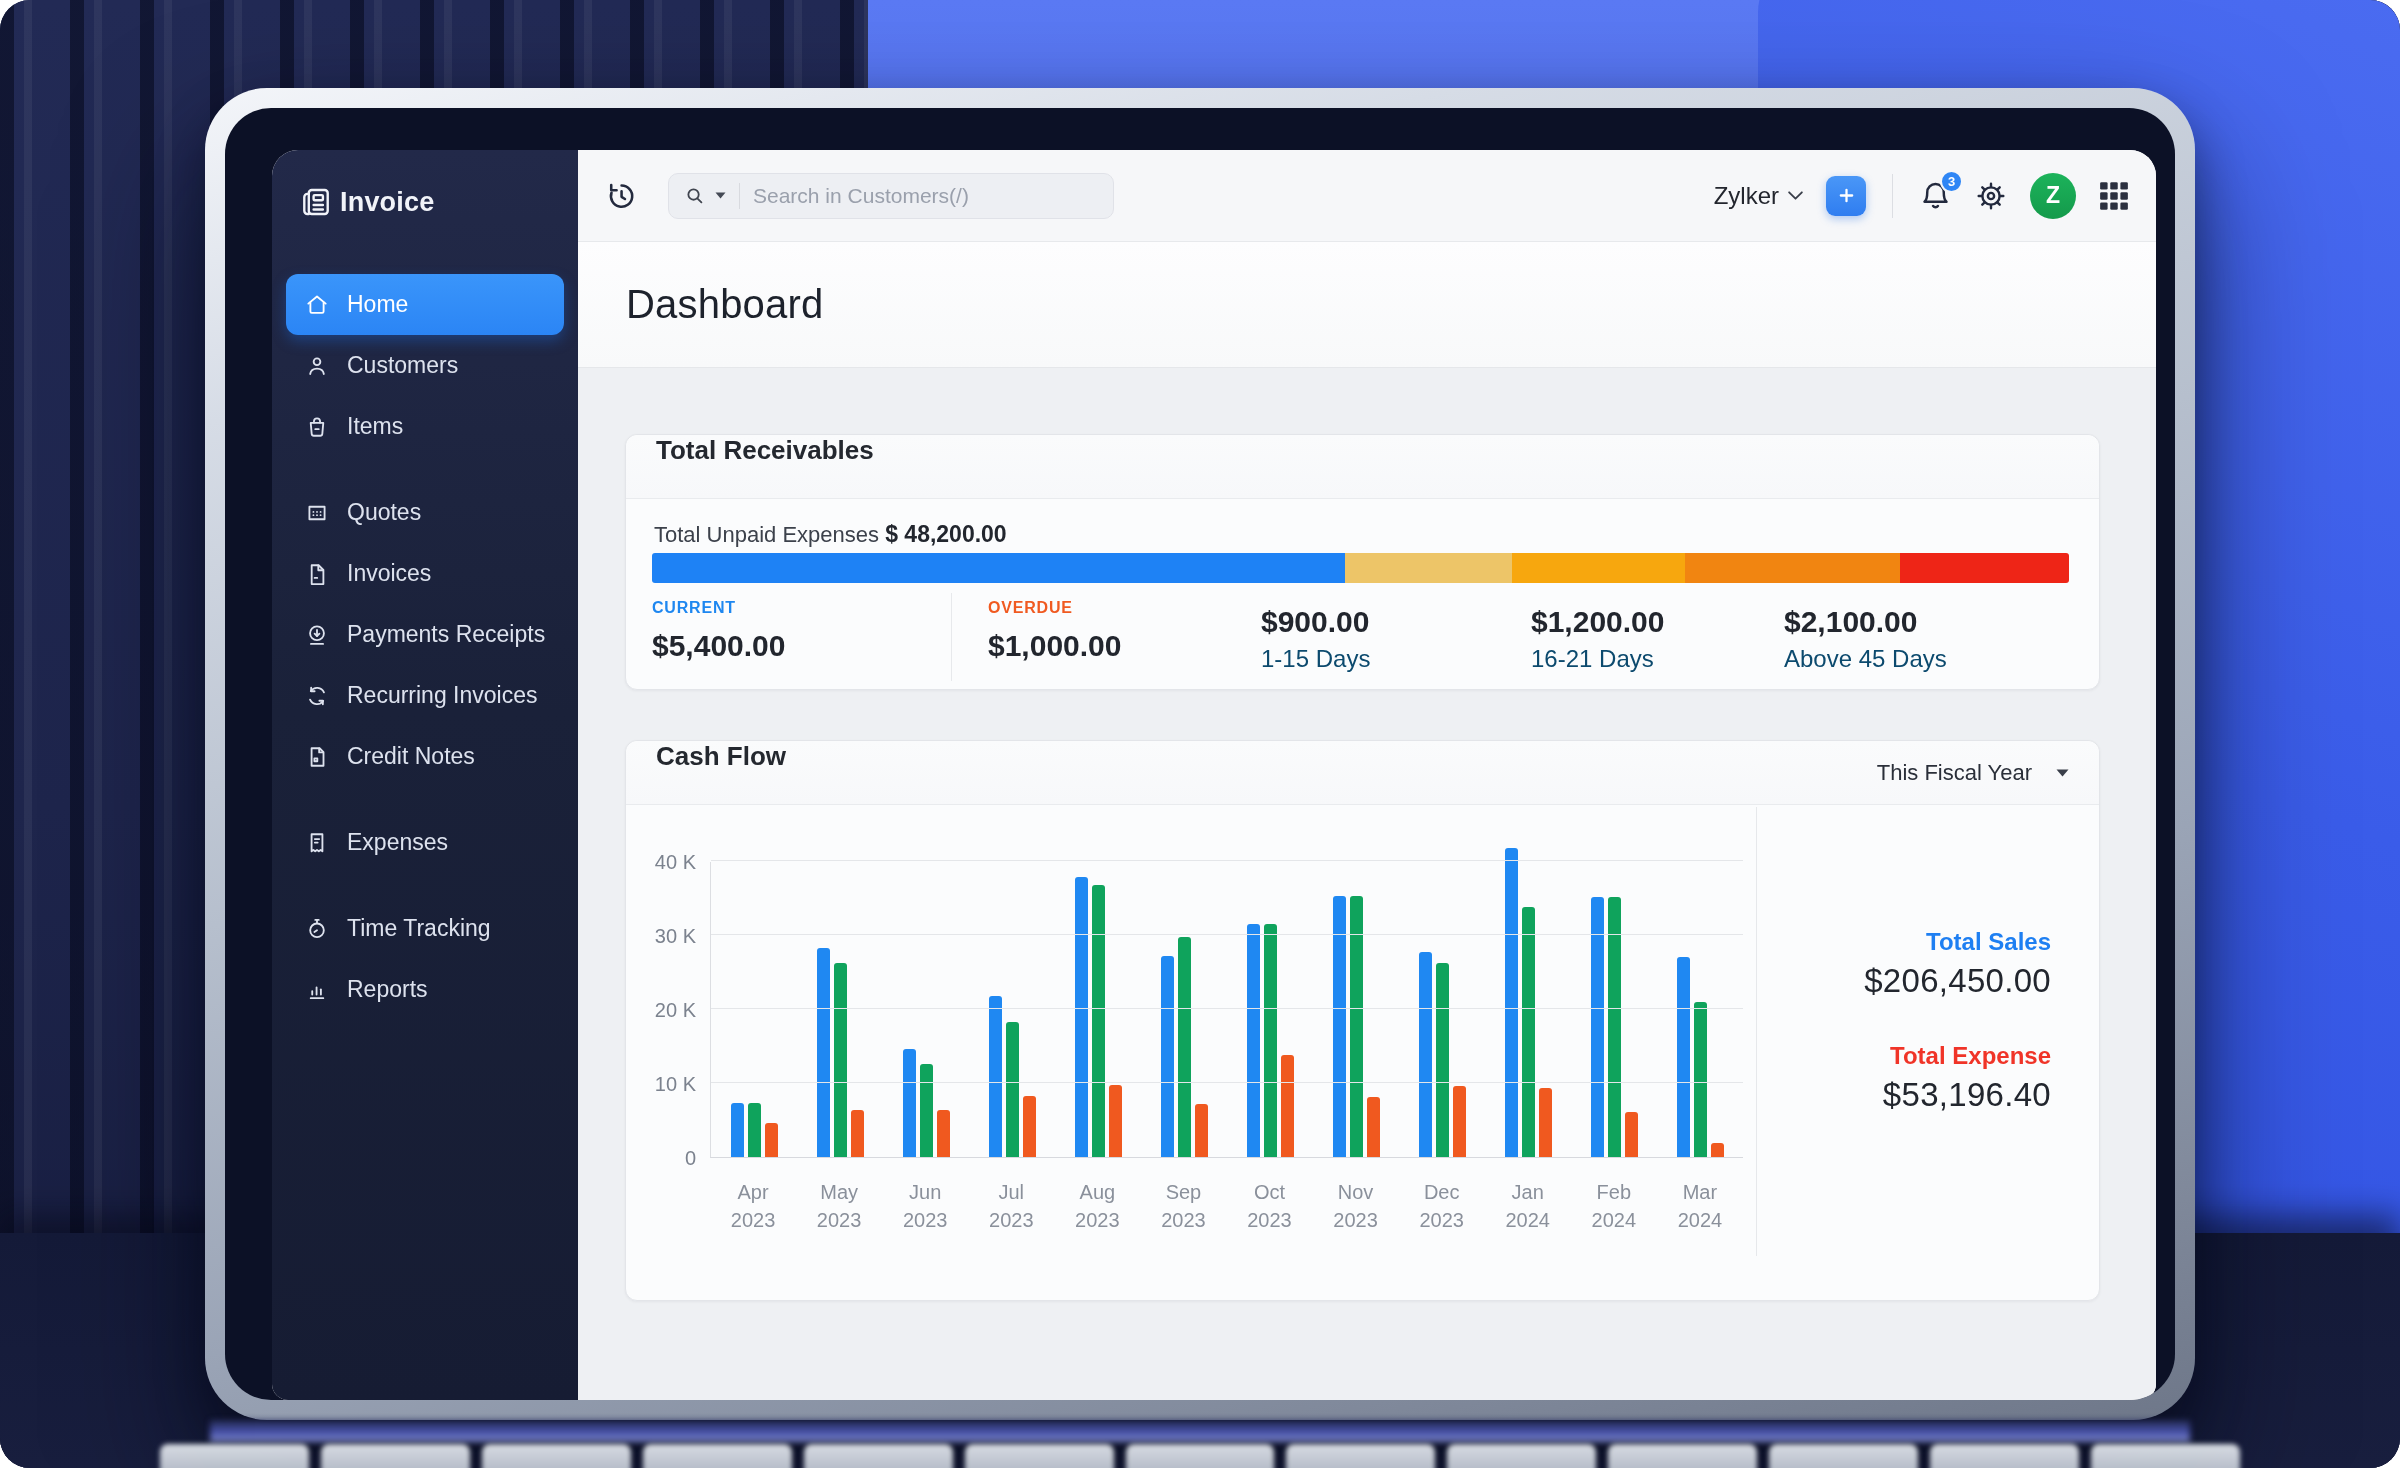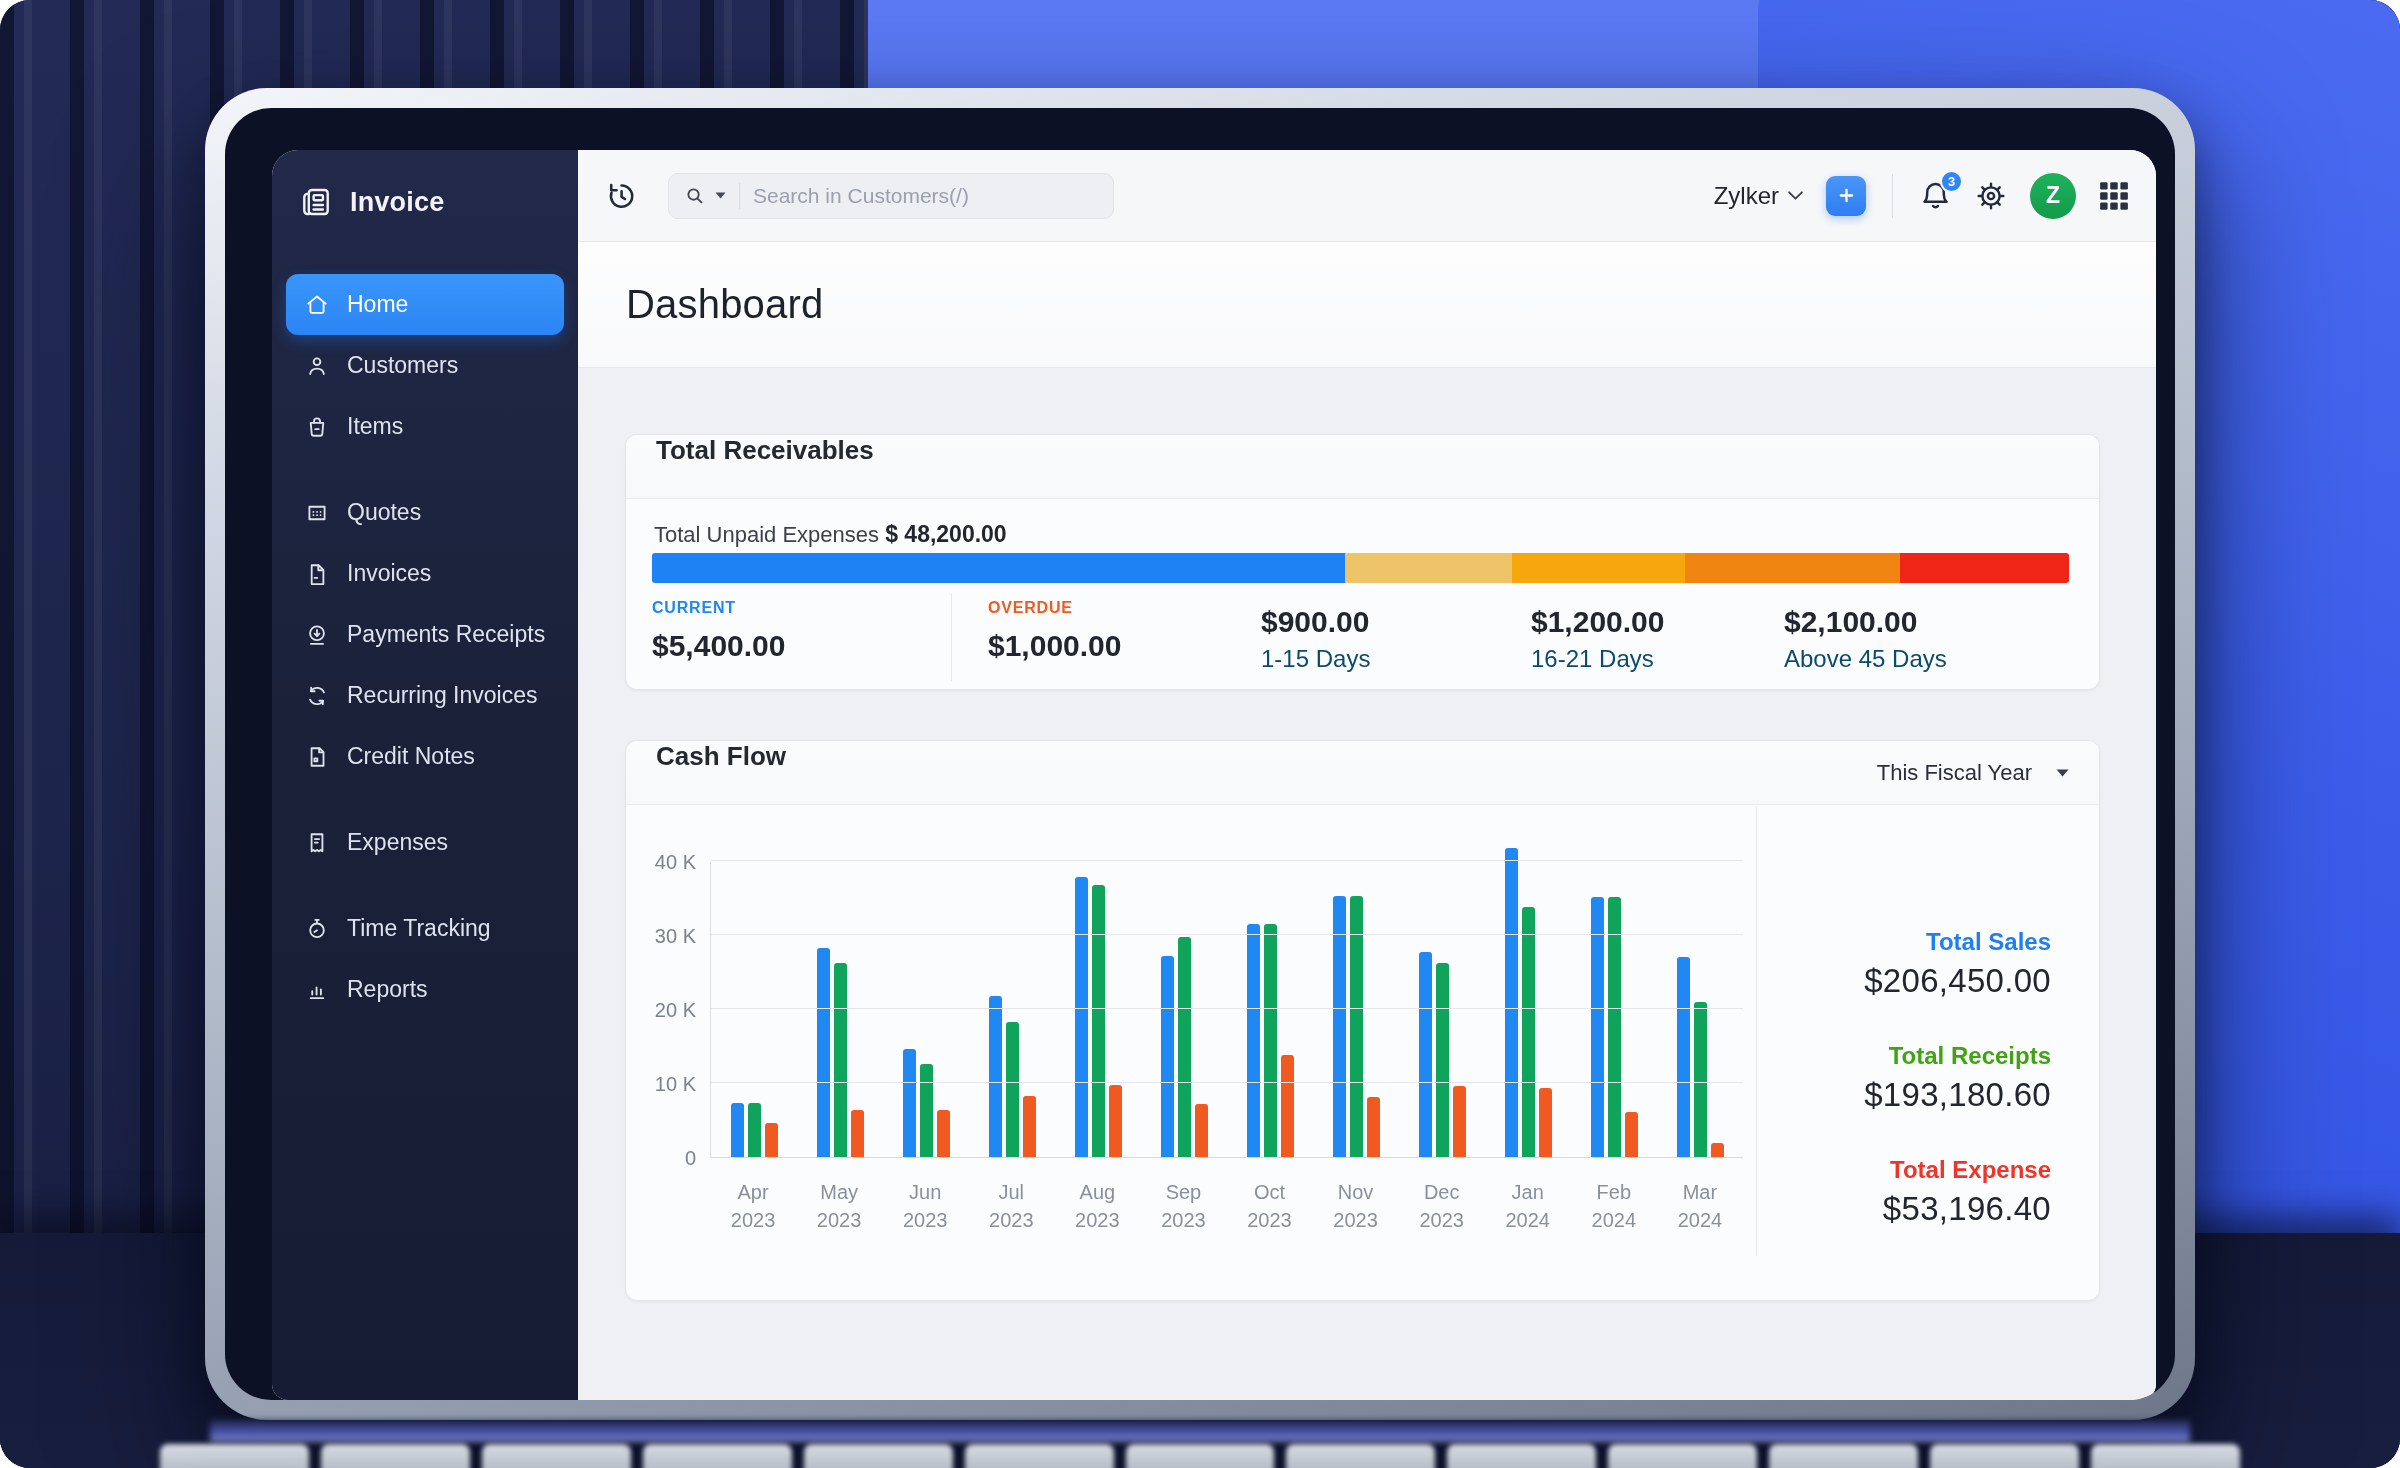--- a/index.html
+++ b/index.html
@@ -33,21 +33,21 @@
     filter:blur(2.5px); }
   .key { flex:1; border-radius:8px 8px 0 0; background:linear-gradient(180deg,#e2e6ec,#bac1cd); opacity:.95; }
 
   
   .app { position:absolute; left:47px; top:42px; width:1884px; height:1250px;
     border-radius:26px 26px 16px 16px; overflow:hidden; background:#fff; }
 
   
   .sidebar { position:absolute; left:0; top:0; width:306px; height:100%;
     background:linear-gradient(180deg,#222949 0%, #1a2139 45%, #161c33 100%); color:#e3e7f1; }
-  .brand { display:flex; align-items:center; gap:16px; padding:34px 26px 30px 26px; color:#f1f3f9; }
+  .brand { display:flex; align-items:center; gap:6px; padding:34px 26px 30px 26px; color:#f1f3f9; }
   .brand-name { font-size:27px; font-weight:700; letter-spacing:.2px; }
   .menu { padding:24px 14px 0 14px; }
   .menu-group { margin-bottom:25px; }
   .menu-item { display:flex; align-items:center; gap:17px; height:61px; padding:0 18px;
     border-radius:12px; color:#dde2ee; cursor:pointer; }
   .menu-item .mi-label { font-size:23px; }
   .menu-item.active { background:linear-gradient(180deg,#3a95fa,#2b85f5); color:#fff;
     box-shadow:0 6px 14px rgba(28,112,230,.35); }
 
   
@@ -522,24 +522,20 @@
                   <div>2024</div>
                 </div>
               </div>
             <div class="vdiv"></div>
             <div class="totals">
                 <div class="total-block">
                   <div class="total-label" style="color:#1e7ff2">Total Sales</div>
                  <div class="total-amount">$206,450.00</div>
                 </div>
                 <div class="total-block">
-                  <div class="total-label" style="color:#3ea410">Total Receipts</div>
-                 <div class="total-amount">$193,180.60</div>
-                </div>
-                <div class="total-block">
                   <div class="total-label" style="color:#f03428">Total Expense</div>
                  <div class="total-amount">$53,196.40</div>
                 </div>
               </div>
           </section>
         </main>
 
       </div>
     </div>
   </div>

